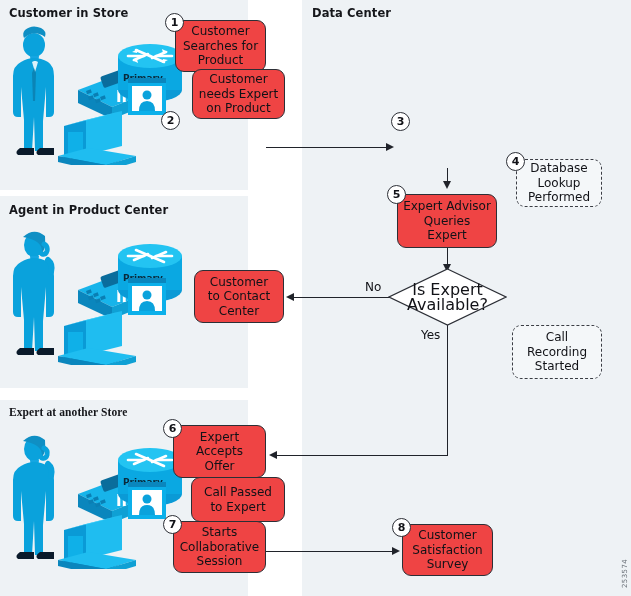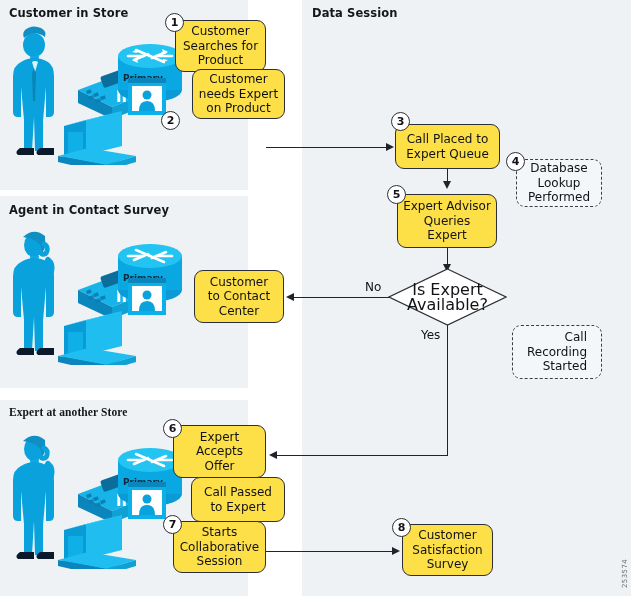--- a/index.html
+++ b/index.html
@@ -5,21 +5,21 @@
   html,body{margin:0;padding:0;background:#ffffff;}
   body{width:631px;height:596px;position:relative;overflow:hidden;
        font-family:"DejaVu Sans","Liberation Sans",sans-serif;}
   #stage{position:absolute;left:0;top:0;width:631px;height:596px;background:#ffffff;}
 
   .panel{position:absolute;background:#eef2f5;}
   .panel-title{position:absolute;font-family:"DejaVu Sans","Liberation Sans",sans-serif;
      font-weight:bold;font-size:11.5px;color:#15161a;letter-spacing:0.1px;white-space:nowrap;}
 
   
-  .fbox{position:absolute;background:#fde047;border:1px solid #2c2f36;border-radius:9px;
+  .fbox{position:absolute;background:#ef4444;border:1px solid #2c2f36;border-radius:9px;
         box-sizing:border-box;display:flex;align-items:center;justify-content:center;
         text-align:center;font-size:12px;color:#111217;line-height:14.5px;
         font-family:"DejaVu Sans","Liberation Sans",sans-serif;}
   .fbox.dashed{border-style:dashed;border-color:#3a3d44;background:#f4f7f9;}
   .fbox .txt{padding:0 3px;}
 
   
   .numc{position:absolute;width:19px;height:19px;border-radius:50%;
         background:#ffffff;border:1.3px solid #2c2f36;box-sizing:border-box;
         display:flex;align-items:center;justify-content:center;
@@ -55,23 +55,23 @@
 <body>
 
 <div id="stage">
 
   <div class="panel" style="left:0;top:0;width:248px;height:190px;"></div>
   <div class="panel" style="left:0;top:196px;width:248px;height:192px;"></div>
   <div class="panel" style="left:0;top:400px;width:248px;height:196px;"></div>
   <div class="panel" style="left:302px;top:0;width:329px;height:596px;"></div>
 
   <div class="panel-title" style="left:9px;top:6px;">Customer in Store</div>
-  <div class="panel-title" style="left:9px;top:203px;">Agent in Contact Survey</div>
+  <div class="panel-title" style="left:9px;top:203px;">Agent in Product Center</div>
   <div class="panel-title" style="left:9px;top:406px;font-family:Liberation Serif, serif;">Expert at another Store</div>
-  <div class="panel-title" style="left:312px;top:6px;">Data Session</div>
+  <div class="panel-title" style="left:312px;top:6px;">Data Center</div>
 
   <div class="iconset" style="left:8px;top:20px;">
     <svg class="svgicon" width="230" height="145" viewBox="0 0 230 145">
 
       <g>
         <ellipse cx="26" cy="25" rx="11" ry="12" fill="#0aa2dc"></ellipse>
         <path d="M16 18 q10 -9 21 -1 q2 -6 -4 -9 q-9 -4 -16 2 q-3 3 -1 8z" fill="#0f8fc4"></path>
         <path d="M22 36 h9 l-1 8 h-7z" fill="#14a6e2"></path>
         <path d="M13 42 q13 -8 27 0 q6 4 6 14 l0 36 q0 5 -5 5 l-3 0 l0 -30 l-3 34 l0 30 l-8 0 l-1 -34 l-2 34 l-8 0 l0 -31 l-3 -33 l0 30 l-3 0 q-5 0 -5 -5 l0 -36 q0 -10 8 -14z" fill="#0aa2dc"></path>
         <path d="M24 42 l3 10 l3 -10 l-2 -1 h-2z" fill="#ffffff" opacity="0.85"></path>
@@ -280,23 +280,20 @@
     <span class="txt">Customer<br>Searches for<br>Product</span>
   </div>
   <div class="numc" style="left:165px;top:13px;">1</div>
 
   <div class="fbox" style="left:192px;top:69px;width:93px;height:50px;">
     <span class="txt">Customer<br>needs Expert<br>on Product</span>
   </div>
 
   <div class="numc" style="left:161px;top:111px;">2</div>
 
-  <div class="fbox" style="left:395px;top:124px;width:105px;height:45px;">
-    <span class="txt">Call Placed to<br>Expert Queue</span>
-  </div>
   <div class="numc" style="left:391px;top:112px;">3</div>
 
   <div class="fbox dashed" style="left:516px;top:159px;width:86px;height:48px;">
     <span class="txt">Database<br>Lookup<br>Performed</span>
   </div>
   <div class="numc" style="left:506px;top:152px;">4</div>
 
   <div class="fbox" style="left:397px;top:194px;width:100px;height:54px;">
     <span class="txt">Expert Advisor<br>Queries<br>Expert</span>
   </div>
@@ -308,21 +305,21 @@
     </svg>
     <div class="dlabel">Is Expert<br>Available?</div>
   </div>
   <div class="elabel" style="left:365px;top:280px;">No</div>
   <div class="elabel" style="left:421px;top:328px;">Yes</div>
 
   <div class="fbox" style="left:194px;top:270px;width:90px;height:53px;">
     <span class="txt">Customer<br>to Contact<br>Center</span>
   </div>
 
-  <div class="fbox dashed" style="left:512px;top:325px;width:90px;height:54px;text-align:right;">
+  <div class="fbox dashed" style="left:512px;top:325px;width:90px;height:54px;">
     <span class="txt">Call<br>Recording<br>Started</span>
   </div>
 
   <div class="fbox" style="left:173px;top:425px;width:93px;height:53px;">
     <span class="txt">Expert<br>Accepts<br>Offer</span>
   </div>
   <div class="numc" style="left:163px;top:419px;">6</div>
 
   <div class="fbox" style="left:191px;top:477px;width:94px;height:45px;">
     <span class="txt">Call Passed<br>to Expert</span>

